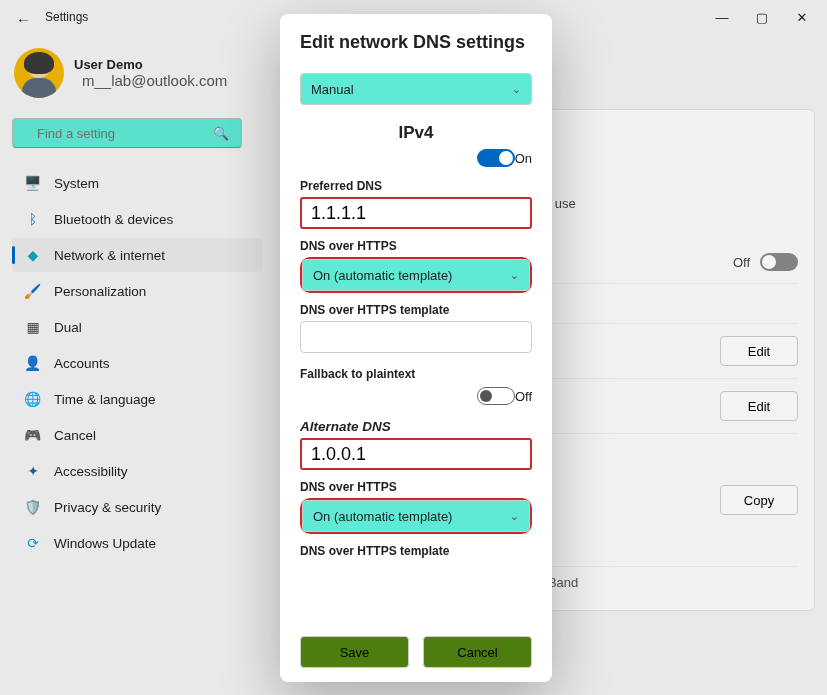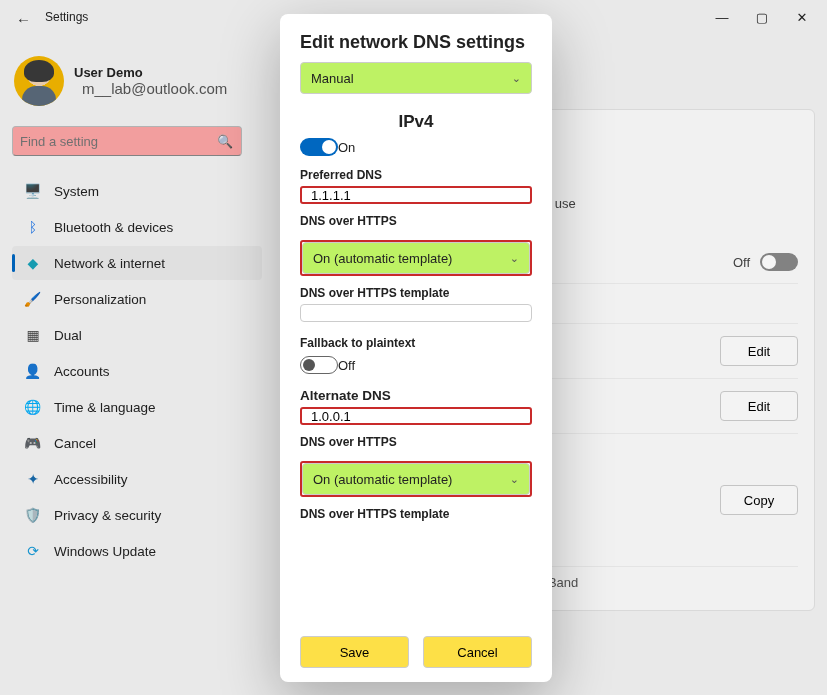--- a/index.html
+++ b/index.html
@@ -7,28 +7,28 @@
 
   
   .titlebar { height: 34px; display: flex; align-items: center; justify-content: space-between; padding: 0 10px; }
   .titlebar-left { display: flex; align-items: center; gap: 14px; padding-left: 6px; }
   .titlebar-left .back { font-size: 15px; color: #333; cursor: pointer; }
   .titlebar-left .title { font-size: 12px; }
   .window-controls { display: flex; gap: 22px; align-items: center; padding-right: 6px; }
   .window-controls span { font-size: 13px; width: 18px; text-align: center; cursor: pointer; }
 
   
-  .left { position: absolute; left: 12px; top: 56px; width: 250px; }
+  .left { position: absolute; left: 12px; top: 48px; width: 250px; }
   .profile { display: flex; align-items: center; gap: 10px; margin-bottom: 20px; padding-left: 2px; }
   .avatar { width: 50px; height: 50px; border-radius: 50%; background: radial-gradient(circle at 50% 35%, #f2d3b1 0 30%, transparent 31%), linear-gradient(#f2b600, #f2b600); position: relative; overflow: hidden; }
   .avatar::after { content:""; position:absolute; bottom:-6px; left:8px; right:8px; height:26px; background:#5a6a7a; border-radius:14px 14px 0 0; }
   .avatar::before { content:""; position:absolute; top:4px; left:10px; right:10px; height:22px; background:#3a3a3a; border-radius:50% 50% 40% 40%; }
   .profile-name { font-weight: 600; font-size: 13px; }
   .profile-email { font-size: 15px; color: #555; margin-left: 8px; }
-  .search { display:flex; align-items:center; width: 230px; height: 30px; background:#fca5a5; border:1px solid #bbb; border-bottom:1.5px solid #888; border-radius:4px; padding:0 7px; margin-bottom:18px; }
+  .search { display:flex; align-items:center; width: 230px; height: 30px; background:#5eead4; border:1px solid #bbb; border-bottom:1.5px solid #888; border-radius:4px; padding:0 24px; margin-bottom:18px; }
   .search input { flex:1; border:none; outline:none; font-size:13px; background:transparent; }
   .search .sicon { color:#555; font-size:13px; }
 
   .nav { display:flex; flex-direction:column; gap:2px; }
   .nav-item { display:flex; align-items:center; gap:12px; height:34px; padding:0 10px 0 12px; border-radius:4px; cursor:pointer; font-size:13.5px; }
   .nav-item.active { background:#eaeaea; position:relative; }
   .nav-item.active::before { content:""; position:absolute; left:0; top:8px; bottom:8px; width:3px; background:#0067c0; border-radius:3px; }
   .nav-icon { width:18px; height:18px; display:flex; align-items:center; justify-content:center; font-size:14px; }
 
   
@@ -41,37 +41,37 @@
   .row:first-of-type { border-top:none; }
   .toggle { width:38px; height:18px; background:#888; border-radius:10px; position:relative; }
   .toggle.off::after { content:""; position:absolute; left:2px; top:2px; width:14px; height:14px; background:#fff; border-radius:50%; }
   .pill-btn { width:78px; height:30px; background:#fdfdfd; border:1px solid #ccc; border-radius:4px; font-size:13px; cursor:pointer; }
   .kv { display:flex; gap:40px; padding:6px 0; color:#555; }
   .kv .k { width:110px; }
 
   
   .overlay { position:absolute; inset:0; background:rgba(0,0,0,.04); }
   .modal { position:absolute; left:280px; top:14px; width:272px; height:668px; background:#fff; border-radius:8px; box-shadow:0 18px 60px rgba(0,0,0,.28); padding:18px 20px 14px; overflow:hidden; }
-  .modal h1 { font-size:18px; font-weight:600; margin-bottom:9px; }
-  .select { width:100%; height:32px; border:1px solid #ccc; border-radius:4px; background:#bef264; display:flex; align-items:center; justify-content:space-between; padding:0 10px; font-size:13px; cursor:pointer; }
+  .modal h1 { font-size:18px; font-weight:600; margin-bottom:20px; }
+  .select { width:100%; height:32px; border:1px solid #ccc; border-radius:4px; background:#5eead4; display:flex; align-items:center; justify-content:space-between; padding:0 10px; font-size:13px; cursor:pointer; }
   .chev { font-size:11px; color:#555; }
   .modal h2 { font-size:17px; font-weight:600; margin:18px 0 6px;text-align:center; }
-  .switch { display:flex; align-items:center; gap:0; margin:6px 0 12px; }
+  .switch { display:flex; align-items:center; gap:0; margin:6px 0 12px;justify-content:flex-end; }
   .sw { width:38px; height:18px; border-radius:10px; position:relative; cursor:pointer; }
   .sw.on { background:#0067c0; }
   .sw.on::after { content:""; position:absolute; right:2px; top:2px; width:14px; height:14px; background:#fff; border-radius:50%; }
   .sw.off { background:#fff; border:1.3px solid #666; }
   .sw.off::after { content:""; position:absolute; left:2px; top:1.5px; width:12px; height:12px; background:#555; border-radius:50%; }
   .lbl { font-size:12px; font-weight:600; margin-top:10px; }
-  .input { width:100%; height:18px; border:1px solid #ccc; border-radius:4px; padding:7px 9px; font-size:13px; margin-top:4px; outline:none; }
+  .input { width:100%; height:32px; border:1px solid #ccc; border-radius:4px; padding:7px 9px; font-size:18px; margin-top:4px; outline:none; }
   .hl { border:2.5px solid #c92a2a !important; border-radius:3px; }
-  .hl-wrap { border:2.5px solid #c92a2a; border-radius:3px; margin-top:12px; }
+  .hl-wrap { border:2.5px solid #c92a2a; border-radius:10px; margin-top:4px; }
   .hl-wrap .select { border:1px solid #ccc; }
   .modal-buttons { position:absolute; left:20px; right:20px; bottom:14px; display:flex; gap:14px; }
-  .modal-buttons button { flex:1; height:32px; border:1px solid #ccc; background:#fde047; border-radius:4px; font-size:13px; cursor:pointer; }
+  .modal-buttons button { flex:1; height:32px; border:1px solid #ccc; background:#4d7c0f; border-radius:4px; font-size:13px; cursor:pointer; }
   .blue-link { color:#0067c0; }
 </style>
 </head>
 <body>
 
 <div class="titlebar">
   <div class="titlebar-left">
     <span class="back">←</span>
     <span class="title">Settings</span>
   </div>
@@ -225,21 +225,21 @@
 
   <div class="lbl">DNS over HTTPS template</div>
   <input class="input" value="" style="">
 
   <div class="lbl" style="margin-top:14px;">Fallback to plaintext</div>
   <div class="switch">
     <div class="sw off"></div>
     <span>Off</span>
   </div>
 
-  <div class="lbl" style="margin-top:14px; font-size:13.5px;">Alternate DNS</div>
+  <div class="lbl" style="margin-top:14px; font-size:13.5px;font-style:italic;">Alternate DNS</div>
   <input class="input hl" value="1.0.0.1" style="">
 
   <div class="lbl">DNS over HTTPS</div>
   <div class="hl-wrap">
     <div class="select">
       <span>On (automatic template)</span>
       <span class="chev">⌄</span>
     </div>
   </div>
 

